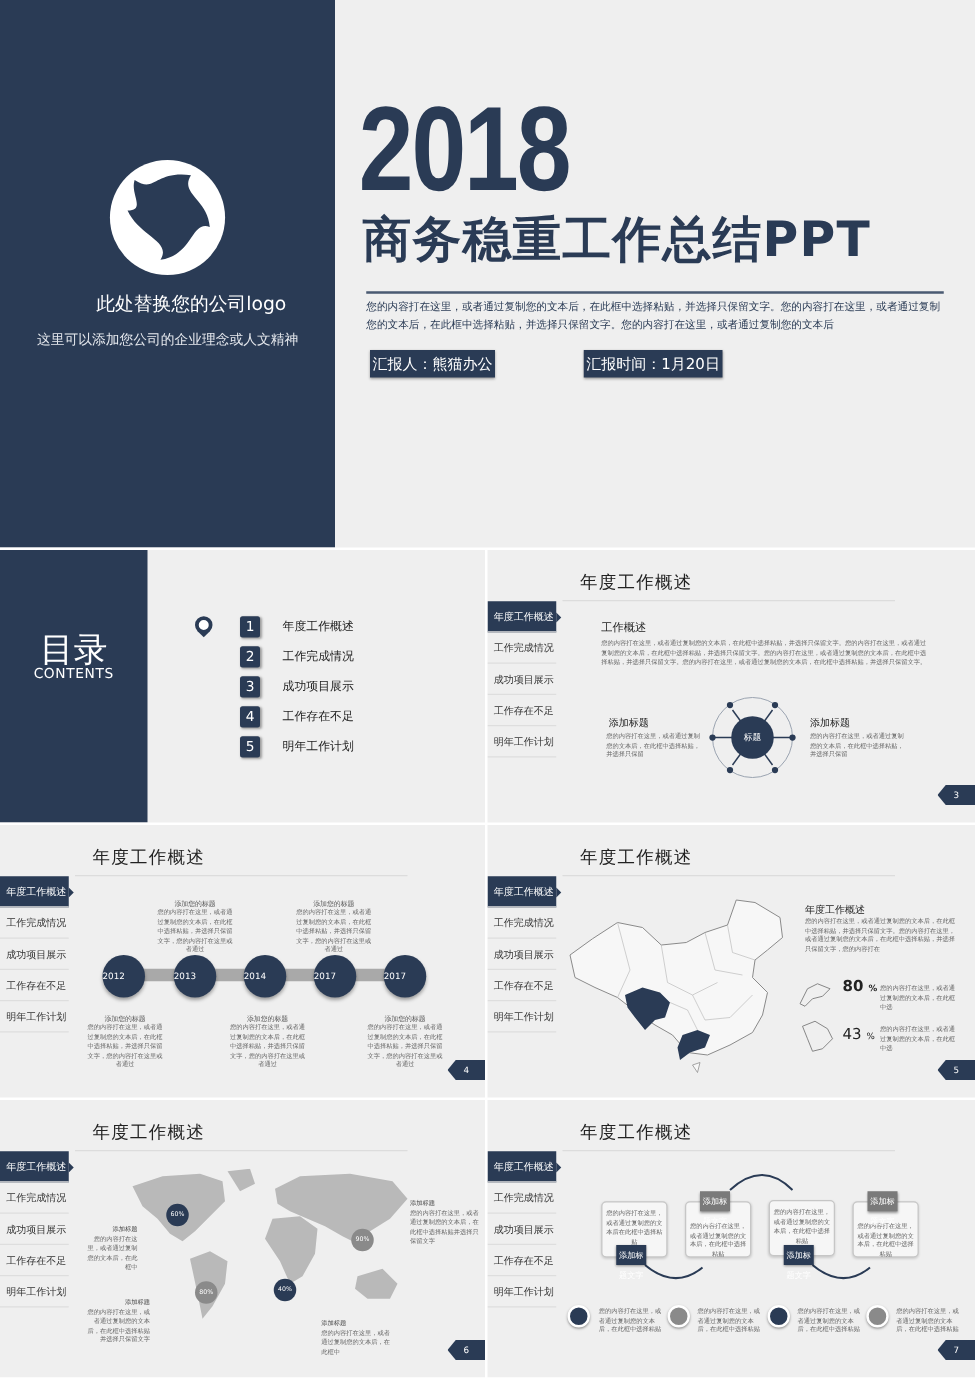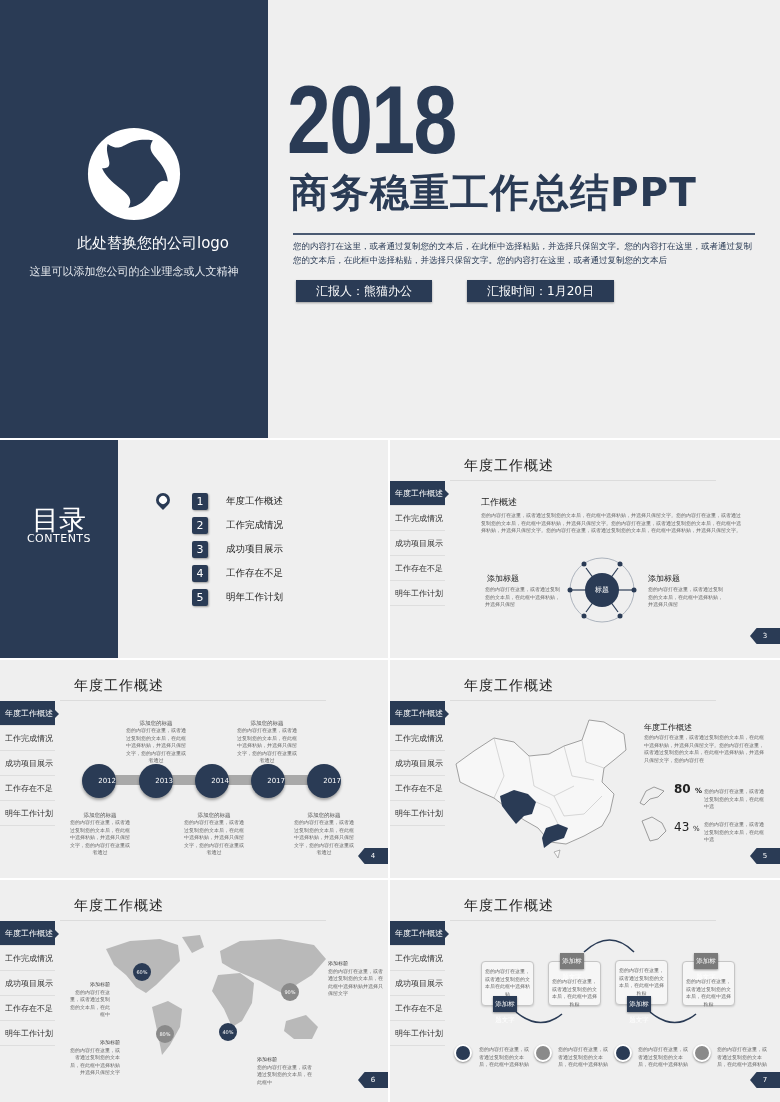--- a/index.html
+++ b/index.html
@@ -11,21 +11,21 @@
   
   #cover { left:0; top:0; width:780px; height:438px; }
   #cover .left { position:absolute; left:0; top:0; width:268px; height:438px; background:#2a3b55; }
   #cover .logo { position:absolute; left:87px; top:127px; width:94px; height:94px; }
   #cover .logo-title { position:absolute; left:0; width:268px; top:234px; text-align:center; color:#fff; font-size:15px;padding-left:38px; }
   #cover .logo-sub { position:absolute; left:0; width:268px; top:264px; text-align:center; color:#e6e9ee; font-size:11px; }
   #cover .year { position:absolute; left:287px; top:72px; font-family:"Liberation Sans", sans-serif; font-weight:bold; font-size:96px; letter-spacing:-2px; color:#2a3b55; transform:scaleX(0.82); transform-origin:left top; line-height:1; }
   #cover .title { position:absolute; left:290px; top:172px; font-weight:bold; font-size:39px; color:#2a3b55; letter-spacing:1px; line-height:1.1; }
   #cover .rule { position:absolute; left:293px; top:233px; width:462px; height:2px; background:#4a5a72; }
   #cover .desc { position:absolute; left:293px; top:239px; width:465px; font-size:8.5px; line-height:14px; color:#2a3b55; }
-  #cover .tag { position:absolute; top:280px; height:22px; background:#2a3b55; color:#fff; font-size:12px; line-height:22px; padding:0 20px; box-shadow:0 1px 2px rgba(0,0,0,.35); }
+  #cover .tag { position:absolute; top:280px; height:22px; background:#2a3b55; color:#fff; font-size:12px; line-height:22px; padding:0 2px; box-shadow:0 1px 2px rgba(0,0,0,.35); }
 
   
   .s-title { position:absolute; left:74px; top:17px; font-size:14px; color:#222; letter-spacing:1px; }
   .s-rule { position:absolute; left:60px; top:40px; width:266px; height:1px; background:#dcdcdc; }
   .side { position:absolute; left:0; top:41px; width:55px; }
   .side .item { height:25px; font-size:8px; line-height:25px; padding-left:5px; color:#333; border-bottom:1px solid #dedede; white-space:nowrap; position:relative; }
   .side .item.active { background:#2a3b55; color:#fff; }
   .side .item.active:after { content:""; position:absolute; right:-4px; top:9px; border-left:4px solid #2a3b55; border-top:4px solid transparent; border-bottom:4px solid transparent; }
   .pagenum { position:absolute; right:0; bottom:14px; width:30px; height:16px; background:#2a3b55; color:#fff; font-size:7px; text-align:center; line-height:16px; clip-path:polygon(22% 0,100% 0,100% 100%,22% 100%,0 50%); }
   .tiny { font-size:5px; color:#666; line-height:7.5px; }
@@ -44,21 +44,21 @@
   
   #s3 { left:390px; top:440px; width:390px; height:218px; }
   #s3 .h { position:absolute; left:91px; top:56px; font-size:9px; color:#222; }
   #s3 .para { position:absolute; left:91px; top:72px; width:262px; }
   #s3 .sideh { position:absolute; font-size:8px; color:#222; }
   #s3 .sidep { position:absolute; width:75px; }
 
   
   #s4 { left:0; top:660px; width:388px; height:218px; }
   .tl-bar { position:absolute; left:98px; top:115px; width:230px; height:10px; background:#a9a9a9; }
-  .tl-circ { position:absolute; top:104px; width:34px; height:34px; border-radius:50%; background:#2a3b55; color:#fff; font-size:7px; text-align:right; line-height:34px; box-shadow:0 2px 3px rgba(0,0,0,.35); }
+  .tl-circ { position:absolute; top:104px; width:34px; height:34px; border-radius:50%; background:#2a3b55; color:#fff; font-size:7px; text-align:left; line-height:34px; box-shadow:0 2px 3px rgba(0,0,0,.35); }
   .tl-text { position:absolute; width:64px; text-align:center; }
   .tl-text .th { font-size:5.5px; color:#555; }
 
   
   #s5 { left:390px; top:660px; width:390px; height:218px; }
   .pct { position:absolute; font-size:12px; color:#222; }
   .pct small { font-size:7px; }
 
   
   #s6 { left:0; top:880px; width:388px; height:222px; }

